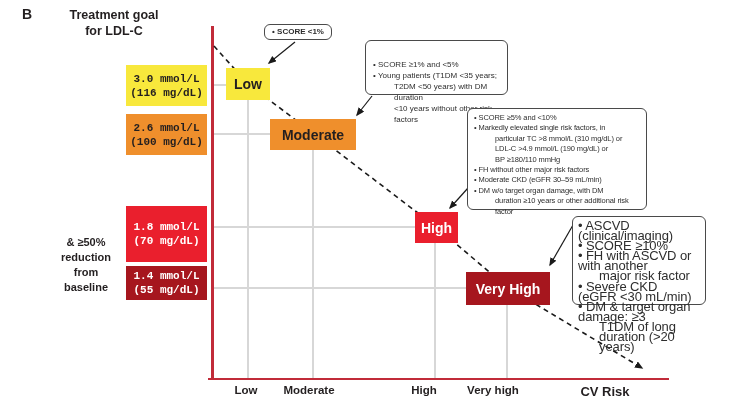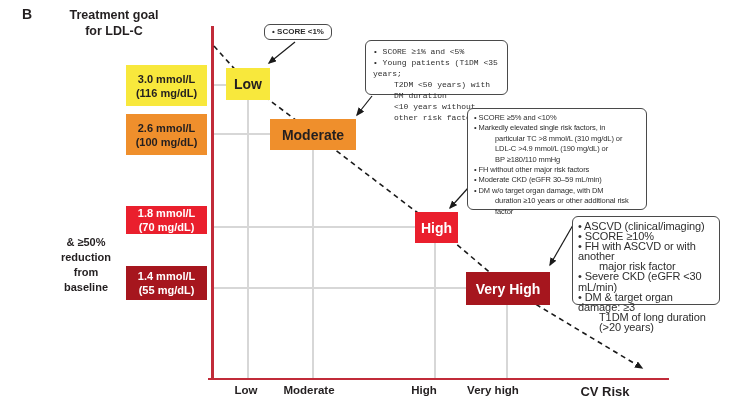--- a/index.html
+++ b/index.html
@@ -10,34 +10,34 @@
   
   .axis{position:absolute;background:#c12b39;z-index:2;}
   
   #overlay{position:absolute;left:0;top:0;z-index:3;pointer-events:none;}
   
   .riskbox{position:absolute;z-index:4;display:flex;align-items:center;justify-content:center;
            font-weight:bold;font-size:14px;}
   
   .goalbox{position:absolute;left:126px;width:81px;z-index:4;display:flex;align-items:center;
            justify-content:center;text-align:center;font-weight:bold;font-size:11px;
-           line-height:14px;white-space:pre-line;}
+           line-height:14px;white-space:pre-line;font-family:Liberation Mono, monospace;}
   .black{color:#231f20;} .white{color:#fff;}
   
   .callout{position:absolute;z-index:5;background:#fff;border:1.4px solid #4a4a4a;
            border-radius:6px;color:#2e2e2e;box-sizing:border-box;}
   .callout .b{padding-left:0;}
   .callout .c{padding-left:7px;margin-left:14px;}
   #c1{left:264px;top:24px;width:68px;height:16px;font-size:8px;line-height:13px;
       text-align:center;font-weight:bold;}
   #c2{left:365px;top:40px;width:143px;height:55px;font-size:8px;line-height:11px;
-      padding:5px 3px 3px 7px;font-family:Liberation Mono, monospace;}
+      padding:18px 3px 3px 7px;}
   #c3{left:467px;top:108px;width:180px;height:102px;font-size:7.5px;line-height:10.4px;
       padding:4px 3px 3px 6px;letter-spacing:-0.1px;}
-  #c4{left:572px;top:216px;width:148px;height:89px;font-size:11px;line-height:10.1px;
+  #c4{left:572px;top:216px;width:134px;height:89px;font-size:13px;line-height:10.1px;
       padding:4px 11px 2px 5px;letter-spacing:-0.1px;}
   
   .xlab{position:absolute;top:384px;height:16px;text-align:center;font-weight:bold;
         font-size:11.5px;z-index:4;}
   .title{position:absolute;left:48px;width:132px;text-align:center;font-weight:bold;
          font-size:12.5px;z-index:4;}
   #panelB{position:absolute;left:22px;top:6px;font-weight:bold;font-size:14px;z-index:4;}
   #reduction{position:absolute;left:44px;top:235px;width:84px;text-align:center;
              font-weight:bold;font-size:11px;line-height:15px;white-space:pre-line;z-index:4;}
 </style>
@@ -72,21 +72,21 @@
     <line x1="295" y1="42" x2="269" y2="63" stroke="#1a1a1a" stroke-width="1.2" marker-end="url(#ah)"></line>
     <line x1="372" y1="96" x2="357" y2="115" stroke="#1a1a1a" stroke-width="1.2" marker-end="url(#ah)"></line>
     <line x1="468" y1="188" x2="450" y2="208" stroke="#1a1a1a" stroke-width="1.2" marker-end="url(#ah)"></line>
     <line x1="573" y1="225" x2="550" y2="265" stroke="#1a1a1a" stroke-width="1.2" marker-end="url(#ah)"></line>
   </svg>
 
   <div class="goalbox black" style="top:65px;height:41px;background:#f8e83c;">3.0 mmol/L
 (116 mg/dL)</div>
   <div class="goalbox black" style="top:114px;height:41px;background:#ef8f2c;">2.6 mmol/L
 (100 mg/dL)</div>
-  <div class="goalbox white" style="top:206px;height:28px;background:#ea1f2d;">1.8 mmol/L
+  <div class="goalbox white" style="top:206px;height:56px;background:#ea1f2d;">1.8 mmol/L
 (70 mg/dL)</div>
   <div class="goalbox white" style="top:266px;height:34px;background:#a6161e;">1.4 mmol/L
 (55 mg/dL)</div>
 
   <div id="reduction">&amp; ≥50%
 reduction
 from
 baseline</div>
 
   <div class="riskbox black" style="left:226px;top:68px;width:44px;height:32px;background:#f8e83c;">Low</div>

